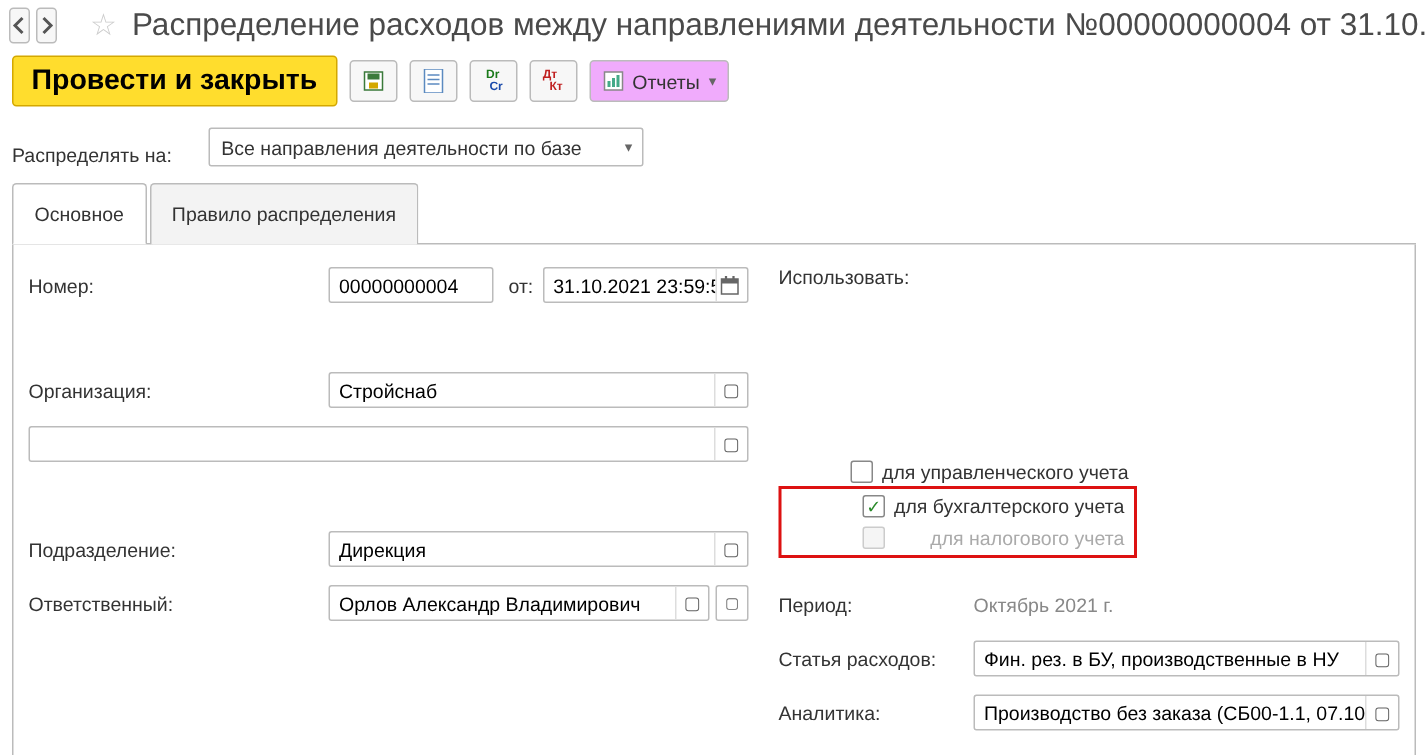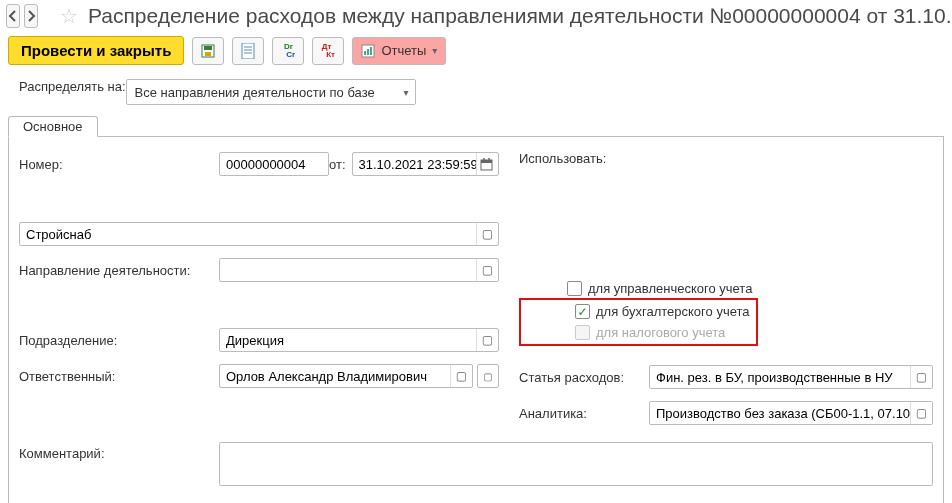--- a/index.html
+++ b/index.html
@@ -40,64 +40,63 @@
     gap: 8px;
     padding: 4px 8px 8px 8px;
   }
   .btn-primary {
     background: #ffdd2d;
     border: 1px solid #d4a800;
     border-radius: 3px;
     padding: 5px 12px;
     font-weight: bold;
     cursor: pointer;
-    font-size: 15px;
+    font-size: 19px;
   }
   .btn-icon {
     width: 32px; height: 28px;
     border: 1px solid #bbb;
     border-radius: 3px;
     background: #f7f7f7;
     display: flex; align-items: center; justify-content: center;
     cursor: pointer;
     font-size: 11px;
   }
   .btn-reports {
     height: 28px;
     border: 1px solid #bbb;
     border-radius: 3px;
-    background: #fca5a5;
+    background: #f0abfc;
     display: flex; align-items: center;
     padding: 0 8px;
     gap: 6px;
     cursor: pointer;
     font-size: 13px;
   }
   .row-dist {
-    display: flex; align-items: flex-start;
+    display: flex; align-items: flex-end;
     padding: 6px 8px 10px 8px;
-    gap: 0;
-    margin-left: 11px;
+    gap: 24px;
   }
   .select-like {
     display: flex; align-items: center; justify-content: space-between;
     border: 1px solid #bbb;
     border-radius: 2px;
     height: 26px;
     padding: 0 6px 0 8px;
     background: #fff;
     min-width: 290px;
   }
   .tabs {
     display: flex;
     border-bottom: 1px solid #bbb;
     margin: 0 8px;
   }
   .tab {
-    padding: 2px 14px;
+    padding: 12px 14px;
     border: 1px solid #bbb;
     border-bottom: none;
     background: #f3f3f3;
     margin-right: 2px;
     position: relative;
     top: 1px;
     cursor: pointer;
     border-radius: 3px 3px 0 0;
   }
   .tab.active {
@@ -295,58 +294,59 @@
 <div class="row-dist">
   <span>Распределять на:</span>
   <div class="select-like">
     <span>Все направления деятельности по базе</span>
     <span style="font-size:10px;color:#666;">▾</span>
   </div>
 </div>
 
 <div class="tabs">
   <div class="tab active">Основное</div>
+  <div class="tab">Правило распределения</div>
 </div>
 
 <div class="form-area">
   <div class="form-cols">
     <div class="col-left">
       <div class="fr">
         <div class="fr-label">Номер:</div>
         <div class="input inp-num">
           <input value="00000000004" style="">
         </div>
         <div class="inp-date-wrap">
-          <span style="">от:</span>
+          <span style="margin-left:10px;">от:</span>
           <div class="input inp-date">
             <input value="31.10.2021 23:59:59" style="">
             <div class="cal-btn">
               <span>
                 <svg width="13" height="13" viewBox="0 0 13 13">
                     <rect x="1" y="2" width="11" height="10" fill="#fff" stroke="#666"></rect>
                     <rect x="1" y="2" width="11" height="3" fill="#666"></rect>
                     <line x1="4" y1="0" x2="4" y2="3" stroke="#666" stroke-width="1.5"></line>
                     <line x1="9" y1="0" x2="9" y2="3" stroke="#666" stroke-width="1.5"></line>
                   </svg>
               </span>
             </div>
           </div>
         </div>
       </div>
       <div class="spacer-row"></div>
       <div class="fr">
+        <div class="fr-label">Организация:</div>
         <div class="input inp-lookup">
           <input value="Стройснаб" style="">
           <div class="lookup-btn">
               <span>▢</span>
             </div>
         </div>
       </div>
       <div class="fr">
-        <div class="fr-label">Направление деятельности:</div>
         <div class="input inp-lookup">
           <input value="" style="">
           <div class="lookup-btn">
               <span>▢</span>
             </div>
         </div>
       </div>
       <div class="spacer-row"></div>
       <div class="fr">
         <div class="fr-label">Подразделение:</div>
@@ -377,26 +377,30 @@
         <div>
           <div class="checkbox-row">
             <div class="chk"></div>
             <span class="chk-label">для управленческого учета</span>
           </div>
           <div class="highlight-box">
             <div class="checkbox-row">
               <div class="chk">✓</div>
               <span class="chk-label">для бухгалтерского учета</span>
             </div>
-            <div class="checkbox-row" style="margin-bottom:0;">
+            <div class="checkbox-row" style="margin-bottom:0;justify-content:space-between;">
               <div class="chk disabled"></div>
               <span class="chk-label disabled">для налогового учета</span>
             </div>
           </div>
         </div>
+      </div>
+      <div class="fr">
+        <div class="fr-label">Период:</div>
+        <div class="period-value">Октябрь 2021 г.</div>
       </div>
       <div class="fr">
         <div class="fr-label">Статья расходов:</div>
         <div class="input inp-lookup">
           <input value="Фин. рез. в БУ, производственные в НУ" style="">
           <div class="lookup-btn">
               <span>▢</span>
             </div>
         </div>
       </div>

